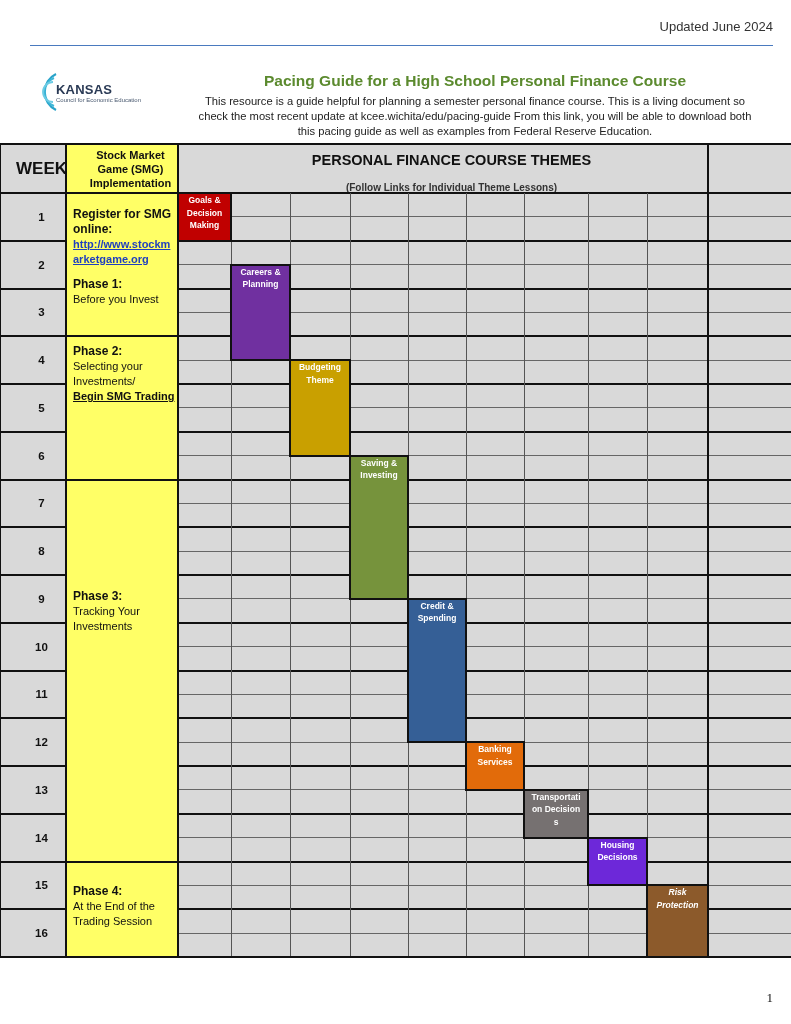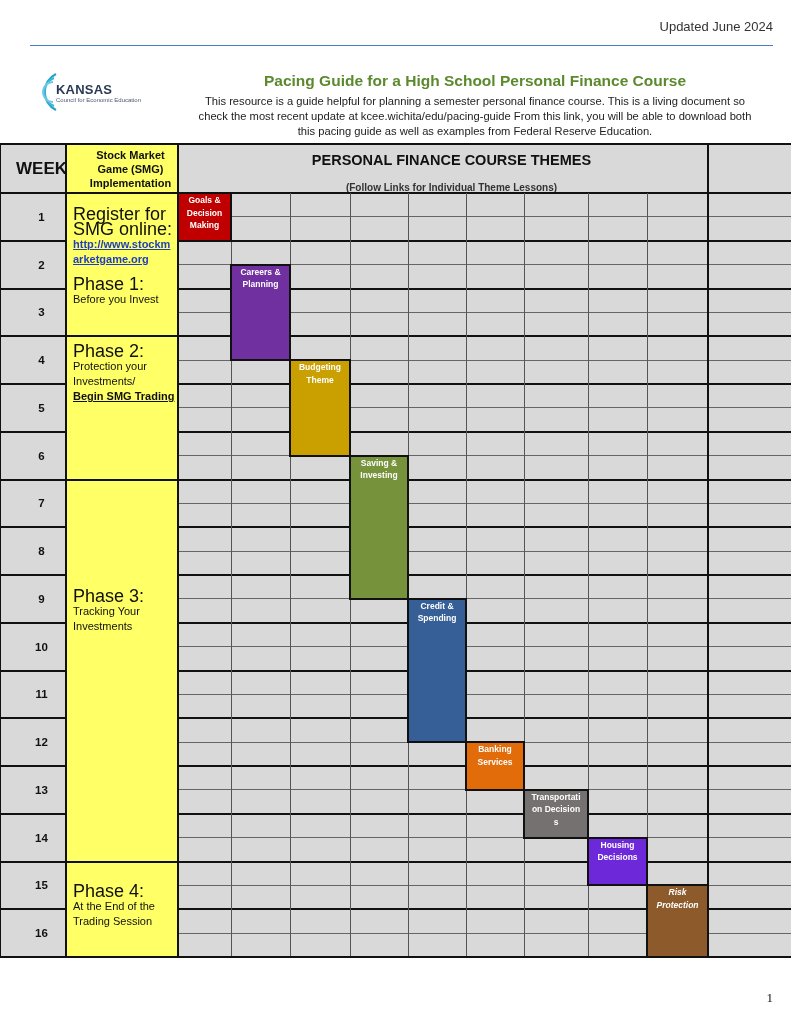--- a/index.html
+++ b/index.html
@@ -24,21 +24,21 @@
 
   .hdr-week { font-size: 17px; font-weight: bold; display:flex; align-items:center; justify-content:center; }
   .hdr-smg { background: #ffff66; font-size: 11px; font-weight: bold; text-align: center; line-height: 14px; display:flex; align-items:center; justify-content:center; }
   .hdr-themes { text-align: center; }
   .hdr-themes .t1 { font-size: 14.5px; font-weight: bold; margin-top: 8px; }
   .hdr-themes .t2 { font-size: 10px; font-weight: bold; color: #333; margin-top: 14px; }
 
   .weeknum { font-size: 11.5px; font-weight: bold; display:flex; align-items:center; justify-content:center; }
 
   .phase { background: #ffff66; padding: 8px 0 0 7px; font-size: 11px; line-height: 15px; }
-  .phase .b { font-weight: normal; font-size: 18px; }
+  .phase .b { font-weight: bold; font-size: 12px; }
   .phase a { color: #1f3fbf; font-weight: bold; text-decoration: underline; }
   .phase .bu { font-weight: bold; text-decoration: underline; }
 
   .theme { position: absolute; border: 2px solid #111; color: #fff; font-size: 8.5px; font-weight: bold; text-align: center; line-height: 12.5px; display:flex; align-items:flex-start; justify-content:center; padding: 0 4px; }
 
   .pagenum { position: absolute; right: 18px; top: 990px; font-size: 13px; font-family: "Liberation Serif", serif; }
 </style>
 </head>
 <body>
 
@@ -83,21 +83,21 @@
     <div class="cell weeknum" style="left: 0px; top: 765.25px; width: 66px; height: 47.75px;">16</div>
     <div class="cell phase" style="left: 66px; top: 49px; width: 112px; height: 143.25px;">
       <div class="b" style="margin-top: 6px;">Register for SMG online:</div>
       <a style="display: block; word-break: break-all; width: 98px;">http://www.stockmarketgame.org</a>
       <div style="height: 10px;"></div>
       <div class="b">Phase 1:</div>
       <div>Before you Invest</div>
     </div>
     <div class="cell phase" style="left: 66px; top: 192.25px; width: 112px; height: 143.25px;">
       <div class="b">Phase 2:</div>
-      <div>Protection your Investments/</div>
+      <div>Selecting your Investments/</div>
       <div class="bu">Begin SMG Trading</div>
     </div>
     <div class="cell phase" style="left: 66px; top: 335.5px; width: 112px; height: 382px; padding-top: 109.25px;">
       <div class="b">Phase 3:</div>
       <div>Tracking Your Investments</div>
     </div>
     <div class="cell phase" style="left: 66px; top: 717.5px; width: 112px; height: 95.5px; padding-top: 22px;">
       <div class="b">Phase 4:</div>
       <div>At the End of the Trading Session</div>
     </div>

